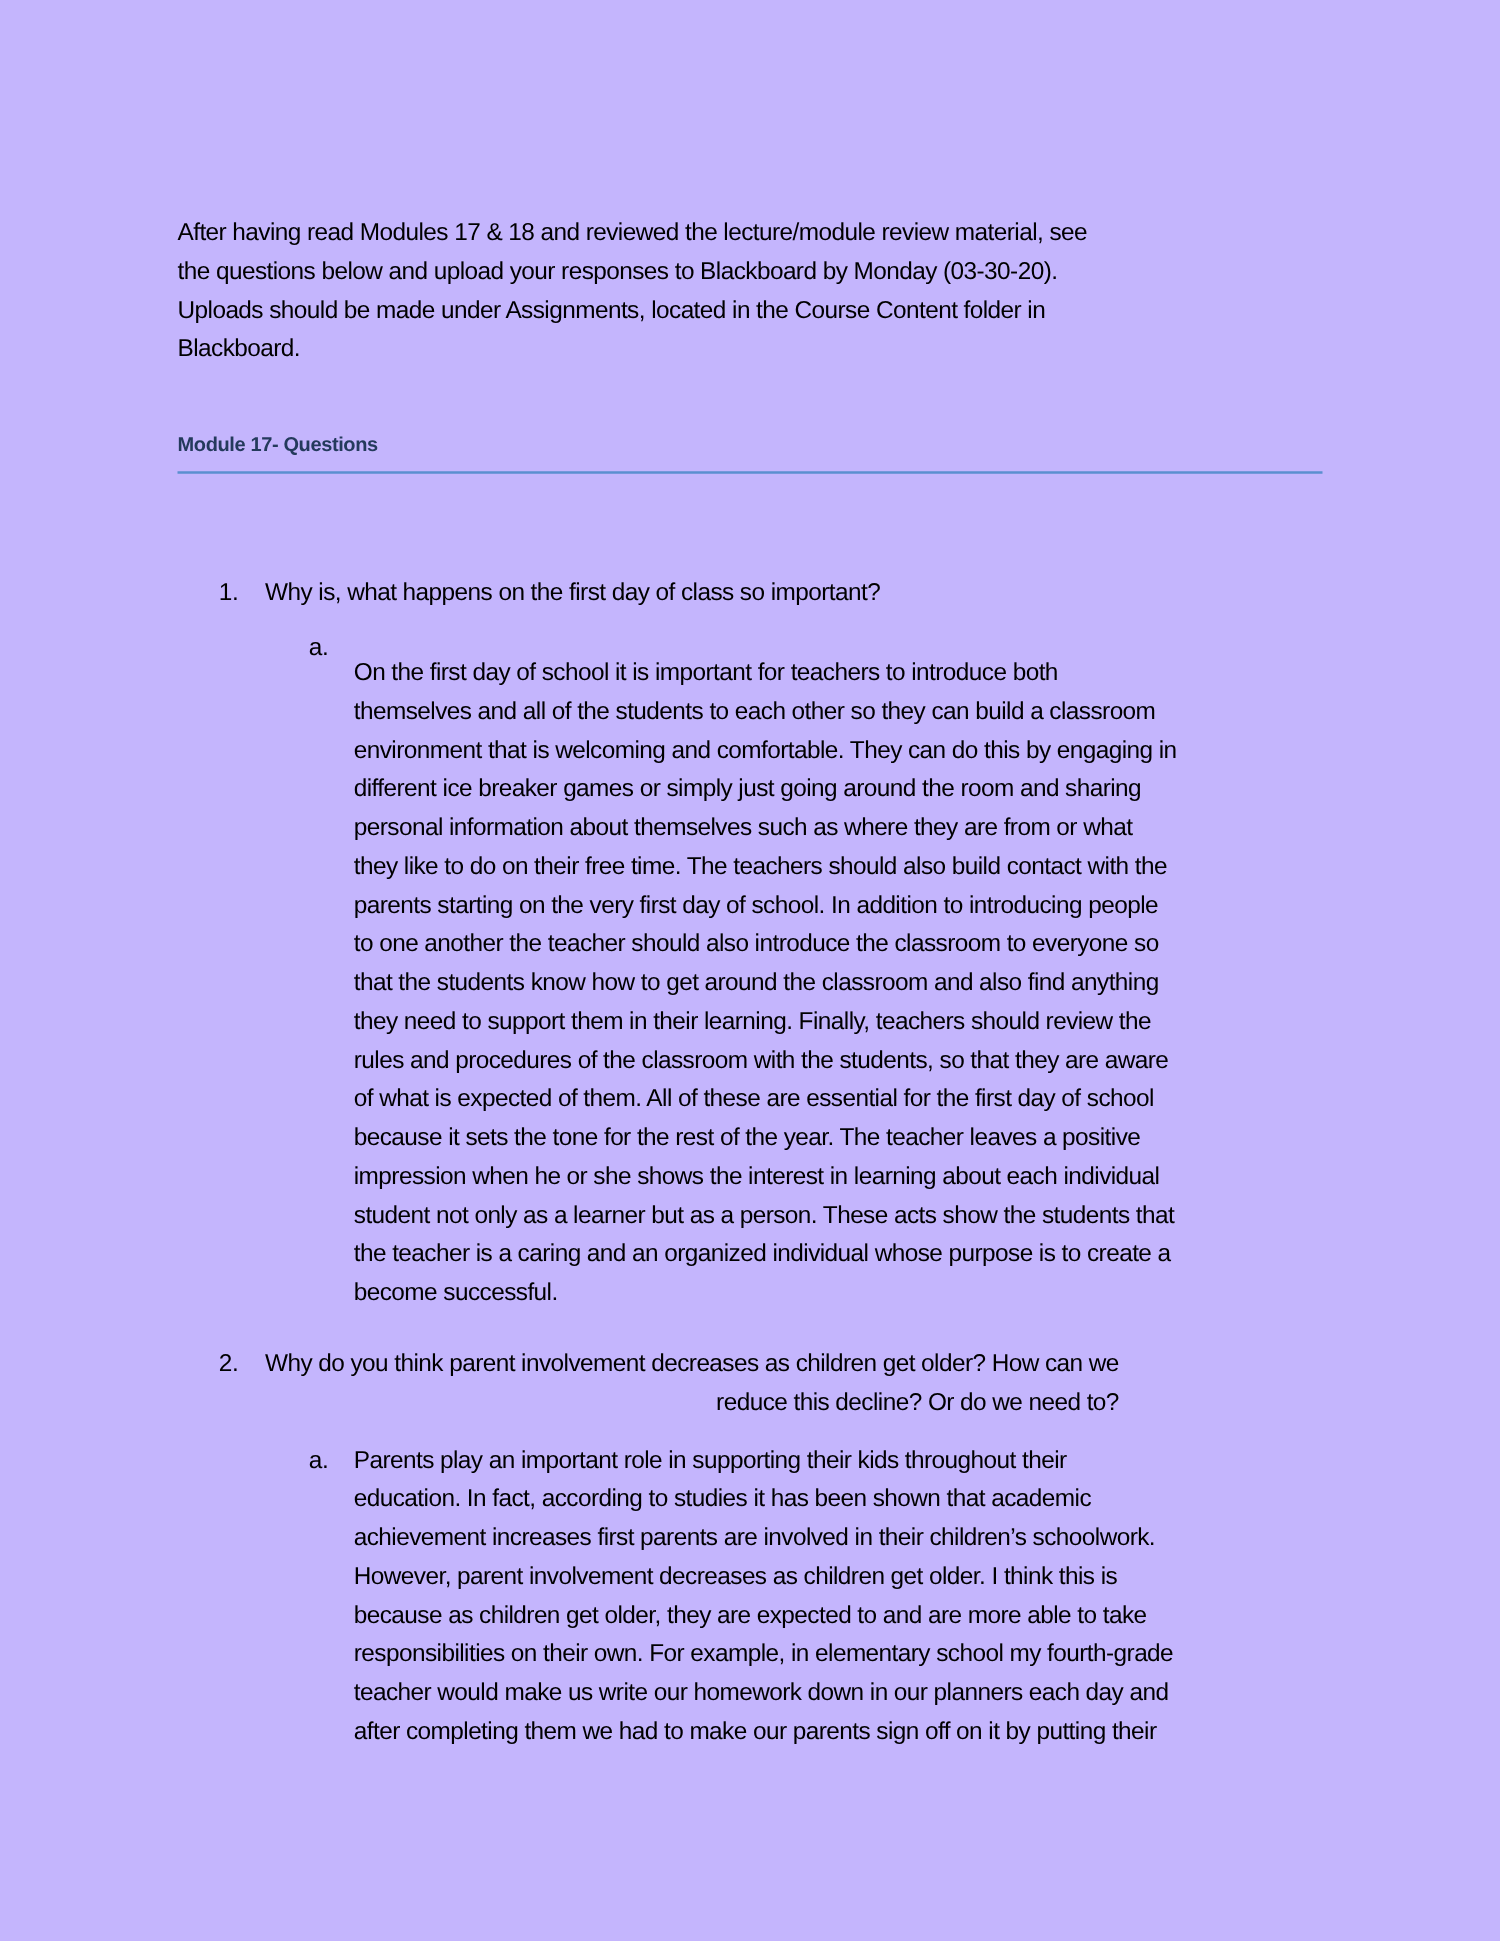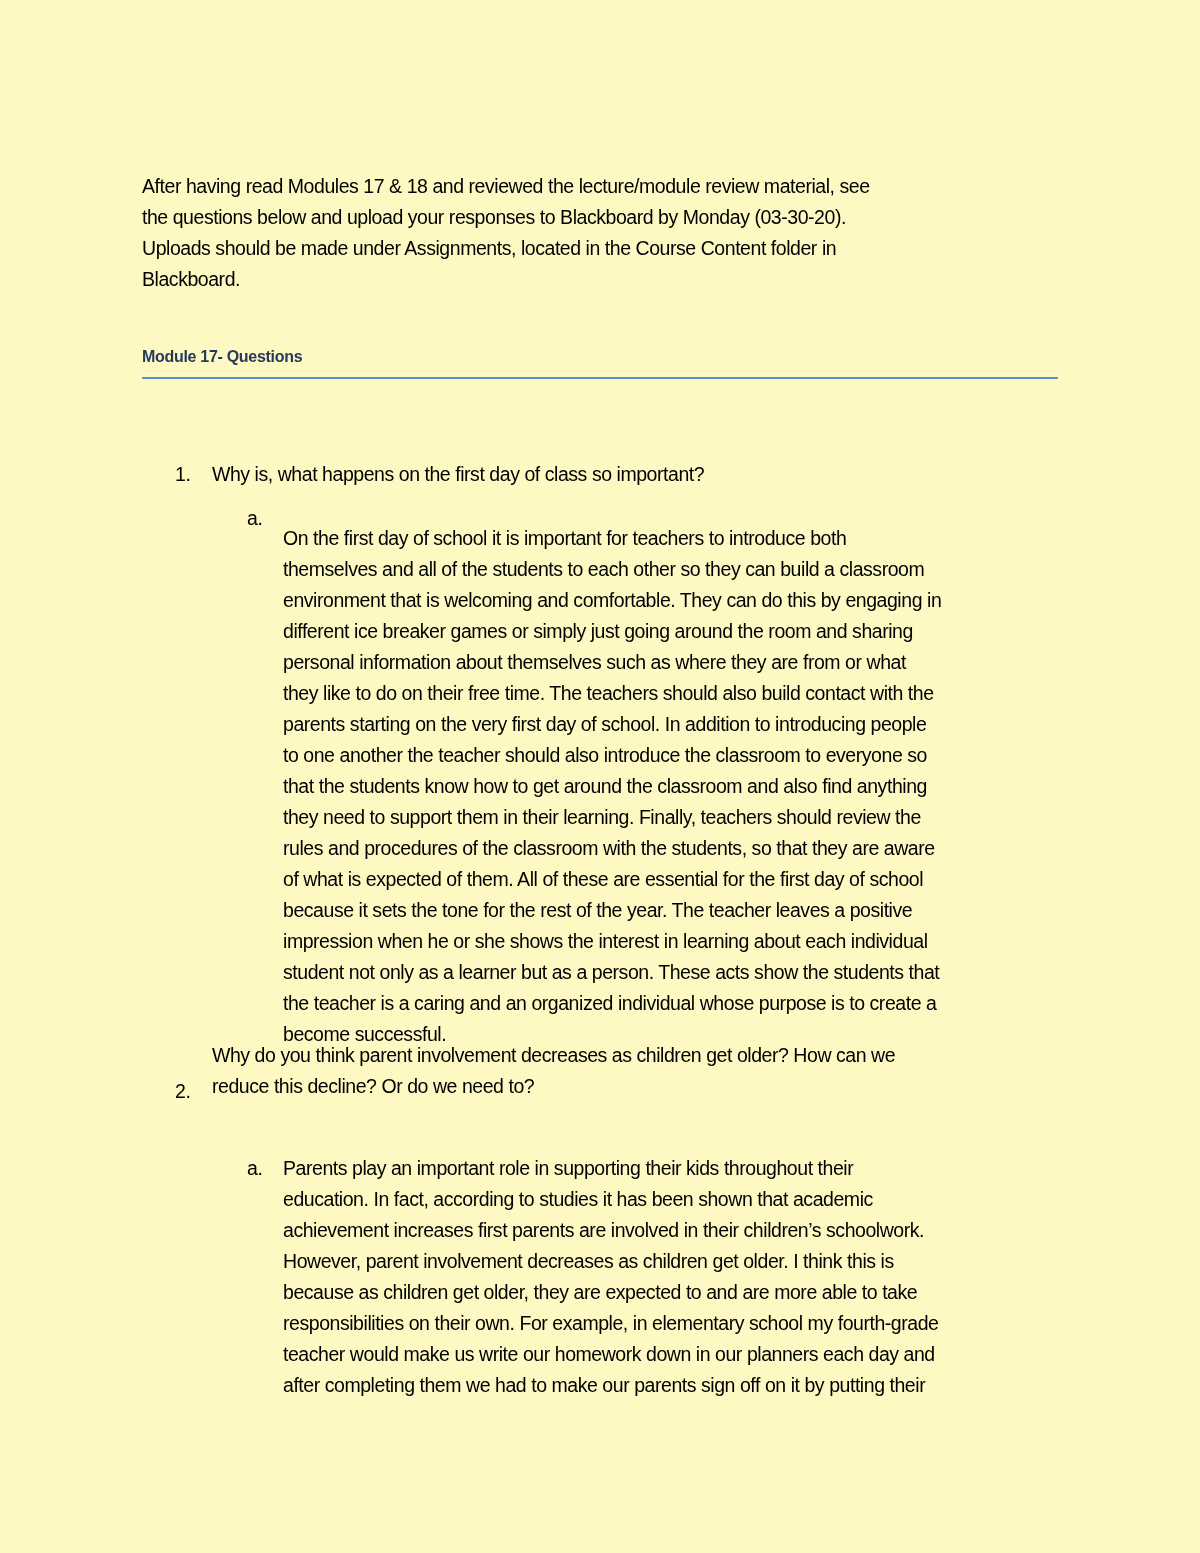--- a/index.html
+++ b/index.html
@@ -1,21 +1,21 @@
 <!DOCTYPE html>
 <html><head>
 <meta charset="utf-8">
 <style>
   html, body { margin: 0; padding: 0; background: #ffffff; }
   body {
     width: 1200px; height: 1553px; position: relative; overflow: hidden;
     font-family: "Liberation Sans", sans-serif;
     color: #000000;
   }
-  .page { position: absolute; left: 0; top: 0; width: 1200px; height: 1553px; background: #fef9c3; }
+  .page { position: absolute; left: 0; top: 0; width: 1200px; height: 1553px; background: #c4b5fd; }
   .lines { position: absolute; margin: 0; padding: 0; }
   .line {
     display: block; white-space: nowrap;
     font-size: 19.5px; line-height: 31px; height: 31px;
     letter-spacing: -0.45px;
     font-stretch: condensed;
   }
   .intro { left: 142px; top: 171px; }
   .heading {
     position: absolute; left: 142px; top: 342px;
@@ -28,21 +28,21 @@
   }
   .num {
     position: absolute; font-size: 19.5px; line-height: 31px;
     letter-spacing: -0.3px;
   }
   .q1-num { left: 175px; top: 459px; }
   .q1-text { left: 212px; top: 459px; }
   .q1a-num { left: 247px; top: 503px; }
   .q1a-text { left: 283px; top: 499px; margin-top: 24px; }
   .q2-num { left: 175px; top: 1076px; }
-  .q2-text { left: 212px; top: 1040px; }
+  .q2-text { left: 212px; top: 1076px; text-align: right; }
   .q2a-num { left: 247px; top: 1153px; }
   .q2a-text { left: 283px; top: 1153px; }
 </style>
 </head>
 <body>
 
 <div class="page">
 
   <div class="lines intro">
     <span class="line">After having read Modules 17 &amp; 18 and reviewed the lecture/module review material, see</span>

